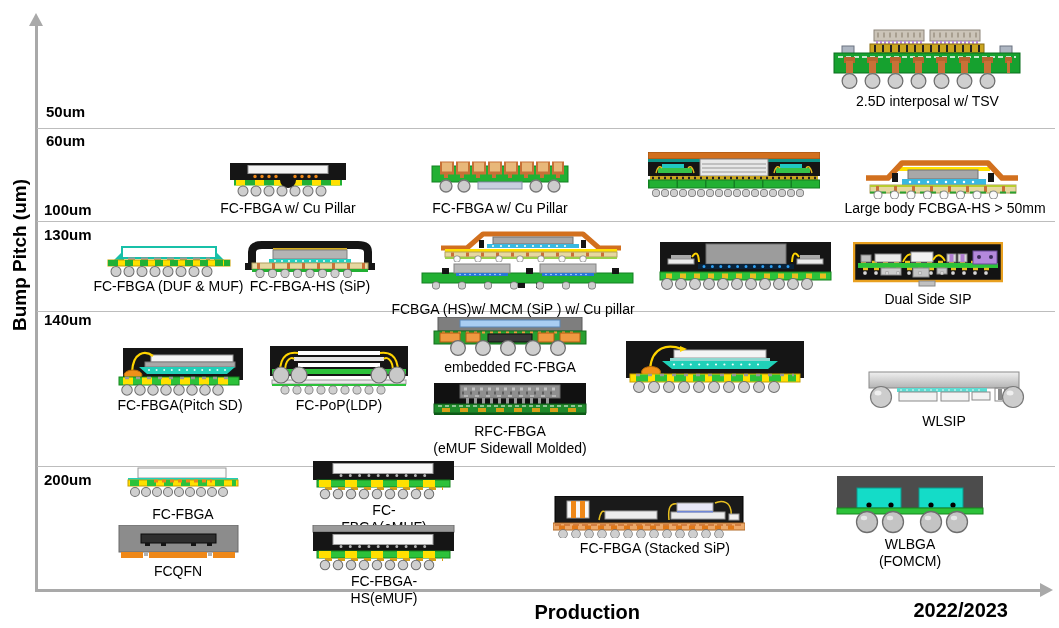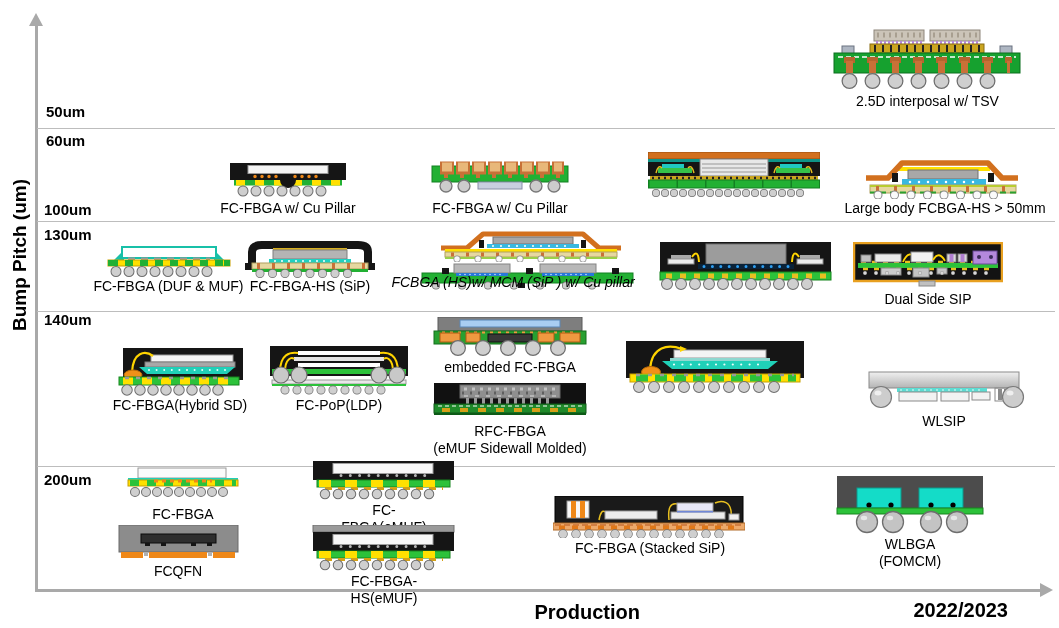--- a/index.html
+++ b/index.html
@@ -185,21 +185,21 @@
     <rect x="36" y="11" width="52" height="3" fill="#2878d8"></rect>
     <line x1="40" y1="12.5" x2="84" y2="12.5" stroke="#cfe4ff" stroke-width="1.6" stroke-linecap="round" stroke-dasharray="0 5"></line>
     <rect x="120" y="2" width="56" height="9" fill="#b8b8b8" stroke="#848484"></rect>
     <rect x="122" y="11" width="52" height="3" fill="#2878d8"></rect>
     <line x1="126" y1="12.5" x2="170" y2="12.5" stroke="#cfe4ff" stroke-width="1.6" stroke-linecap="round" stroke-dasharray="0 5"></line>
     <rect x="98" y="21" width="7" height="5" fill="#151515"></rect>
     <rect x="116" y="21" width="7" height="5" fill="#151515"></rect>
     <line x1="16" y1="23.5" x2="198" y2="23.5" stroke="#6e6e6e" stroke-width="8" stroke-linecap="round" stroke-dasharray="0 26"></line>
     <line x1="16" y1="23.5" x2="198" y2="23.5" stroke="#cfcfcf" stroke-width="6.5" stroke-linecap="round" stroke-dasharray="0 26"></line>
   </svg>
-  <div class="plabel" style="left:383px;top:274px;width:260px;font-style:italic;">FCBGA (HS)w/ MCM (SiP ) w/ Cu pillar</div>
+  <div class="plabel" style="left:383px;top:301px;width:260px;">FCBGA (HS)w/ MCM (SiP ) w/ Cu pillar</div>
 
   <svg class="pkg" style="left:658px;top:242px;" width="175" height="48" viewBox="0 0 175 48">
     <rect x="2" y="0" width="171" height="30" fill="#151515"></rect>
     <rect x="48" y="2" width="80" height="20" fill="#9c9c9c" stroke="#6e6e6e"></rect>
     <rect x="40" y="22" width="96" height="5" fill="#0a2238"></rect>
     <line x1="46" y1="24.5" x2="130" y2="24.5" stroke="#2e9ff2" stroke-width="3" stroke-linecap="round" stroke-dasharray="0 8.4"></line>
     <rect x="13" y="13" width="20" height="4" fill="#a8a8a8"></rect>
     <rect x="10" y="17" width="26" height="5" fill="#ececec" stroke="#909090"></rect>
     <path d="M34,15 Q40,6 41,20" fill="none" stroke="#ffd400" stroke-width="2"></path>
     <rect x="142" y="13" width="20" height="4" fill="#a8a8a8"></rect>
@@ -244,21 +244,21 @@
     <polygon points="26,19 122,19 114,26 34,26" fill="#20d0b8"></polygon>
     <line x1="36" y1="22" x2="112" y2="22" stroke="#eafffb" stroke-width="2" stroke-linecap="round" stroke-dasharray="0 7.6"></line>
     <path d="M19,24 C20,4 32,2 40,8" fill="none" stroke="#ffd400" stroke-width="2.2"></path>
     <ellipse cx="20" cy="27" rx="9" ry="5" fill="#f09018" stroke="#b86a08"></ellipse>
     <rect x="6" y="29" width="120" height="8" fill="#2cc23a" stroke="#17851f"></rect>
     <line x1="10" y1="33" x2="122" y2="33" stroke="#ffe000" stroke-width="7" stroke-dasharray="10 9"></line>
     <line x1="12" y1="30" x2="120" y2="30" stroke="#9a9a9a" stroke-width="2.5" stroke-dasharray="4 7"></line>
     <line x1="14" y1="42" x2="118" y2="42" stroke="#6e6e6e" stroke-width="11.5" stroke-linecap="round" stroke-dasharray="0 13"></line>
     <line x1="14" y1="42" x2="118" y2="42" stroke="#cfcfcf" stroke-width="9.5" stroke-linecap="round" stroke-dasharray="0 13"></line>
   </svg>
-  <div class="plabel" style="left:105px;top:397px;width:150px;">FC-FBGA(Hybrid SD)</div>
+  <div class="plabel" style="left:105px;top:397px;width:150px;">FC-FBGA(Pitch SD)</div>
 
   <svg class="pkg" style="left:268px;top:346px;" width="142" height="49" viewBox="0 0 142 49">
     <rect x="2" y="0" width="138" height="30" fill="#151515"></rect>
     <rect x="30" y="5" width="82" height="4" fill="#ffffff"></rect>
     <rect x="26" y="11" width="90" height="4" fill="#e4e4e4"></rect>
     <rect x="30" y="17" width="82" height="4" fill="#ffffff"></rect>
     <path d="M12,26 C12,8 22,6 30,7" fill="none" stroke="#ffd400" stroke-width="2"></path>
     <path d="M17,26 C17,12 24,11 26,13" fill="none" stroke="#ffd400" stroke-width="2"></path>
     <path d="M130,26 C130,8 120,6 112,7" fill="none" stroke="#ffd400" stroke-width="2"></path>
     <path d="M125,26 C125,12 118,11 116,13" fill="none" stroke="#ffd400" stroke-width="2"></path>
@@ -405,21 +405,21 @@
     <rect x="118" y="16" width="54" height="7" fill="#ececec" stroke="#9a9a9a"></rect>
     <rect x="124" y="7" width="36" height="8" fill="#e8e8f8" stroke="#9a9a9a"></rect>
     <rect x="124" y="15" width="36" height="1.5" fill="#7088d8"></rect>
     <rect x="176" y="18" width="10" height="6" fill="#f0f0f0" stroke="#9a9a9a"></rect>
     <rect x="0" y="27" width="192" height="7" fill="#eda96a" stroke="#b06a28"></rect>
     <line x1="2" y1="29" x2="190" y2="29" stroke="#c87137" stroke-width="1.5" stroke-dasharray="6 3"></line>
     <line x1="6" y1="31.5" x2="188" y2="31.5" stroke="#e07818" stroke-width="4" stroke-dasharray="6 7"></line>
     <line x1="10" y1="38" x2="179" y2="38" stroke="#6e6e6e" stroke-width="9.5" stroke-linecap="round" stroke-dasharray="0 13"></line>
     <line x1="10" y1="38" x2="179" y2="38" stroke="#cfcfcf" stroke-width="8" stroke-linecap="round" stroke-dasharray="0 13"></line>
   </svg>
-  <div class="plabel" style="left:570px;top:540px;width:160px;">FC-FBGA (Stacked SiP)</div>
+  <div class="plabel" style="left:570px;top:540px;width:160px;text-align:right;">FC-FBGA (Stacked SiP)</div>
 
   <svg class="pkg" style="left:835px;top:476px;" width="150" height="58" viewBox="0 0 150 58">
     <rect x="2" y="0" width="146" height="37" fill="#4c4c4c"></rect>
     <rect x="22" y="12" width="44" height="20" fill="#14dcc8" stroke="#0a9a8c"></rect>
     <rect x="84" y="12" width="44" height="20" fill="#14dcc8" stroke="#0a9a8c"></rect>
     <circle cx="34" cy="29" r="2.6" fill="#000"></circle>
     <circle cx="56" cy="29" r="2.6" fill="#000"></circle>
     <circle cx="96" cy="29" r="2.6" fill="#000"></circle>
     <circle cx="118" cy="29" r="2.6" fill="#000"></circle>
     <rect x="2" y="32" width="146" height="6" fill="#2cc23a" stroke="#17851f"></rect>

